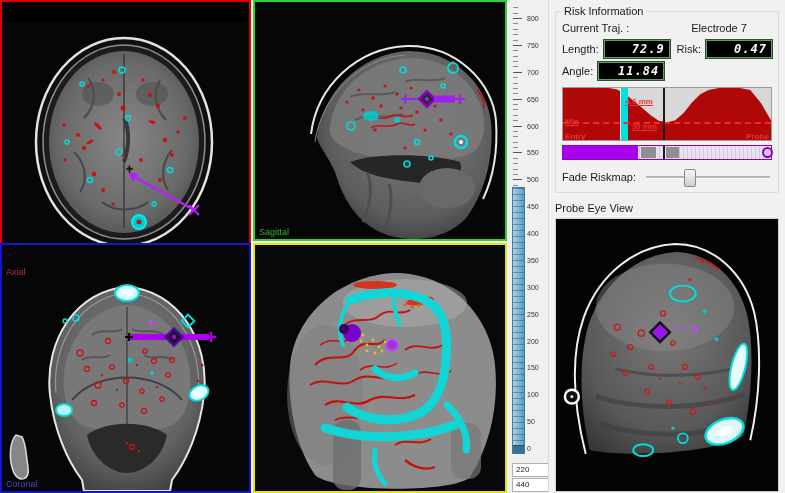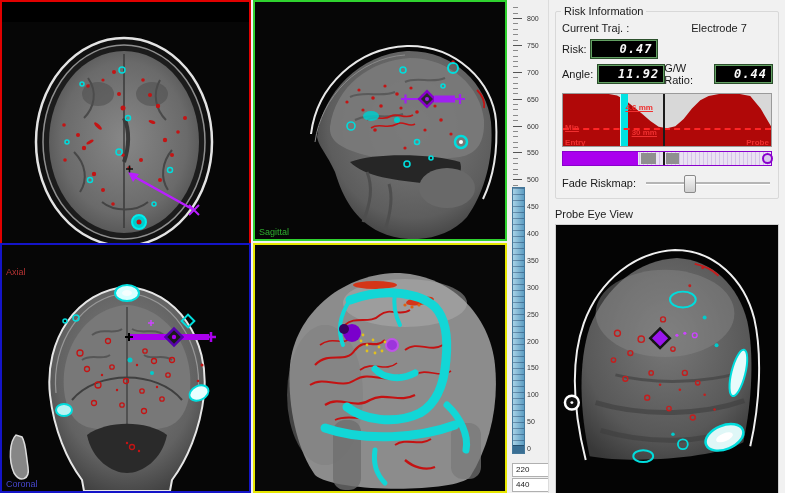--- a/index.html
+++ b/index.html
@@ -431,33 +431,33 @@
     <div class="groupbox">
       <span class="group-title">Risk Information</span>
 
       <div class="traj-row">
         <span>Current Traj. :</span>
         <span class="electrode">Electrode 7</span>
       </div>
 
       <div class="frow">
         <div class="pair">
+          <span class="flabel">Length:</span>
+          <span class="lcd">72.9</span>
+        </div>
+        <div class="pair">
           <span class="flabel">Risk:</span>
           <span class="lcd">0.47</span>
         </div>
       </div>
 
       <div class="frow">
         <div class="pair">
           <span class="flabel">Angle:</span>
-          <span class="lcd">11.92</span>
-        </div>
-        <div class="pair">
-          <span class="flabel">G/W Ratio:</span>
-          <span class="lcd">0.44</span>
+          <span class="lcd">11.84</span>
         </div>
       </div>
 
       <div id="risk-chart" style="background: rgb(216, 216, 216);">
         <svg viewBox="0 0 100 100" preserveAspectRatio="none">
           <polygon id="risk-poly" points="0,0 22,0 26,3 30,12 34,25 38,38 42,52 46,63 50,66 54,62 58,48 62,28 66,12 70,4 75,0 85,0 90,4 95,28 100,62 100,100 0,100" fill="#b00808"></polygon>
         </svg>
         <div id="cyan-bar" style="left: 27.5%; width: 3.5%;"></div>
         <div class="cursor-line" id="chart-cursor" style="left: 48%;"></div>
         <div id="min-line" style="top: 66%;"></div>

